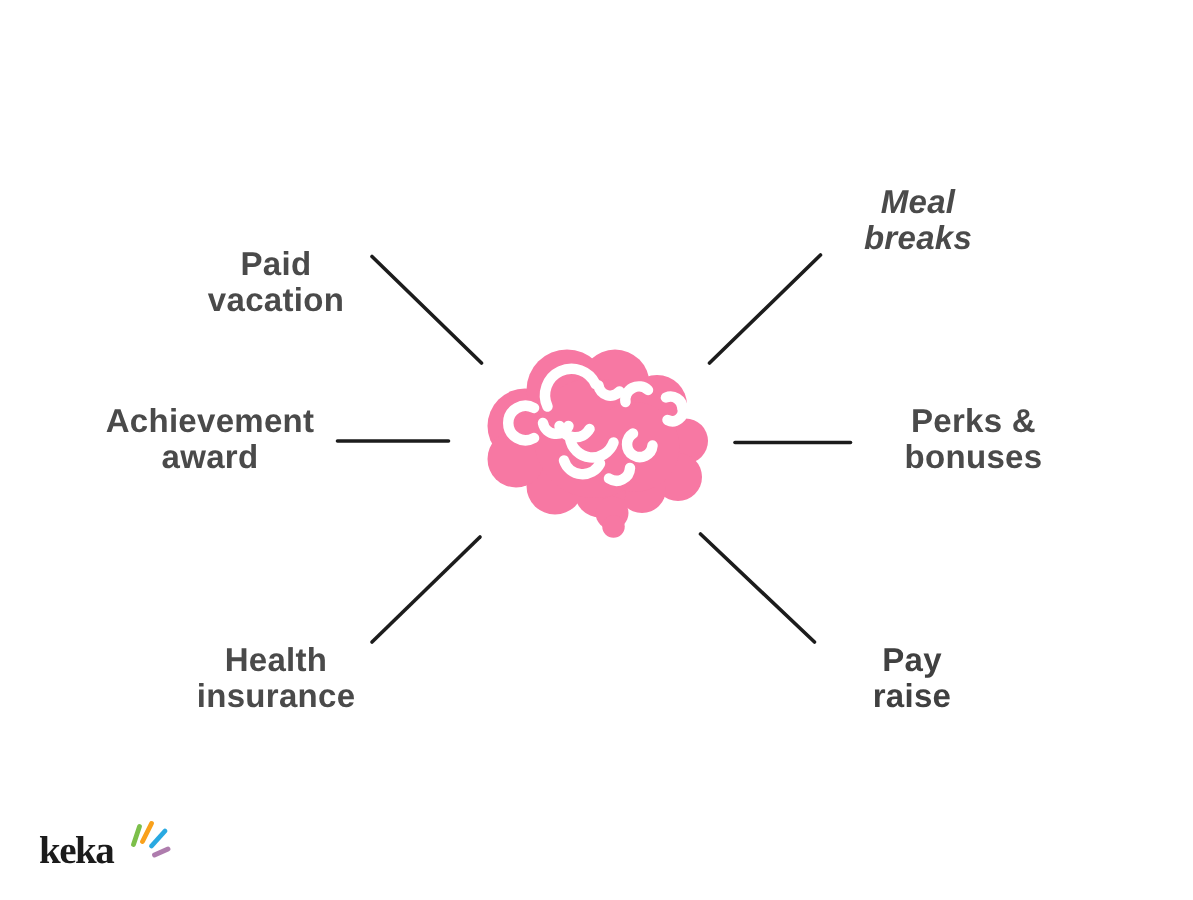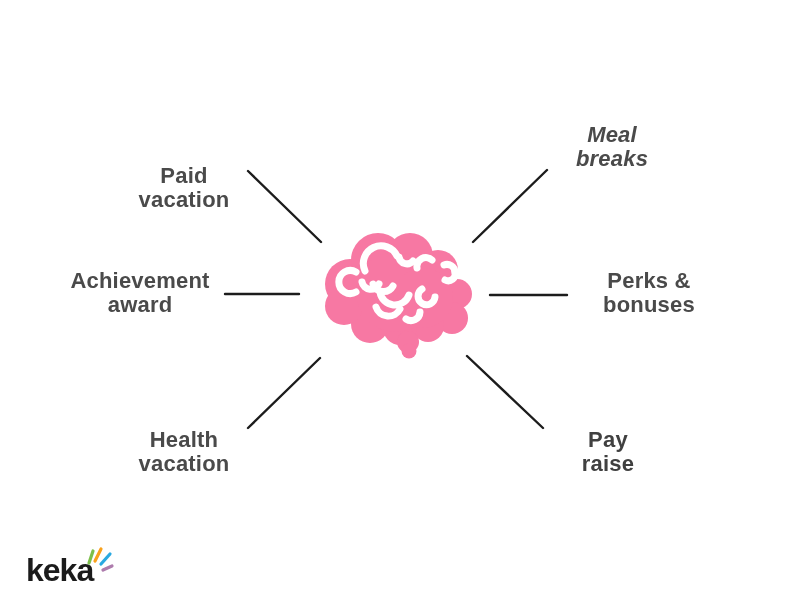--- a/index.html
+++ b/index.html
@@ -17,22 +17,22 @@
     font-size:22px;
     line-height:24px;
     font-weight:600;
     letter-spacing:.2px;
   }
   #connectors{position:absolute;left:0;top:0;width:795px;height:600px;}
   #brain{position:absolute;left:318px;top:228px;width:154px;height:140px;}
   .logo{position:absolute;left:26px;top:550px;width:95px;height:44px;}
   .logo-text{
     position:absolute;left:0;top:2px;
-    font-family:Liberation Sans, sans-serif;
-    font-weight:bold;font-size:32px;letter-spacing:-1px;
+    font-family:Liberation Serif, serif;
+    font-weight:bold;font-size:26px;letter-spacing:-1px;
   }
   .logo-sparks{position:absolute;left:58px;top:-6px;width:32px;height:30px;}
 </style>
 </head>
 <body>
 
 <div class="stage">
 
   <svg id="connectors" viewBox="0 0 795 600" fill="none" stroke-width="2.4" stroke-linecap="round" style="color: rgb(28, 28, 28);">
     <line x1="248" y1="171" x2="321" y2="242" stroke="currentColor"></line>
@@ -78,21 +78,21 @@
 
   <div class="node" style="left: 184px; top: 116px; color: rgb(74, 74, 74); margin-top: 48px;">Paid
 vacation</div>
   <div class="node" style="left: 612px; top: 123px; color: rgb(74, 74, 74); font-style: italic;">Meal
 breaks</div>
   <div class="node" style="left: 649px; top: 269px; color: rgb(74, 74, 74);">Perks &amp;
 bonuses</div>
   <div class="node" style="left: 140px; top: 269px; color: rgb(74, 74, 74);">Achievement
 award</div>
   <div class="node" style="left: 184px; top: 428px; color: rgb(74, 74, 74);">Health
-vacation</div>
+insurance</div>
   <div class="node" style="left: 608px; top: 428px; color: #404040;">Pay
 raise</div>
 
   <div class="logo">
     <span class="logo-text" style="color: rgb(27, 27, 27);">keka</span>
     <svg class="logo-sparks" viewBox="0 0 32 30" fill="none" stroke-width="3.2" stroke-linecap="round">
       <line class="spark" x1="5" y1="19" x2="9" y2="7" stroke="#7CBF4A"></line>
       <line class="spark" x1="11" y1="17" x2="17" y2="5" stroke="#F9A11B"></line>
       <line class="spark" x1="17" y1="20" x2="26" y2="10" stroke="#29A9E1"></line>
       <line class="spark" x1="19" y1="26" x2="28" y2="22" stroke="#AE7CAD"></line>

